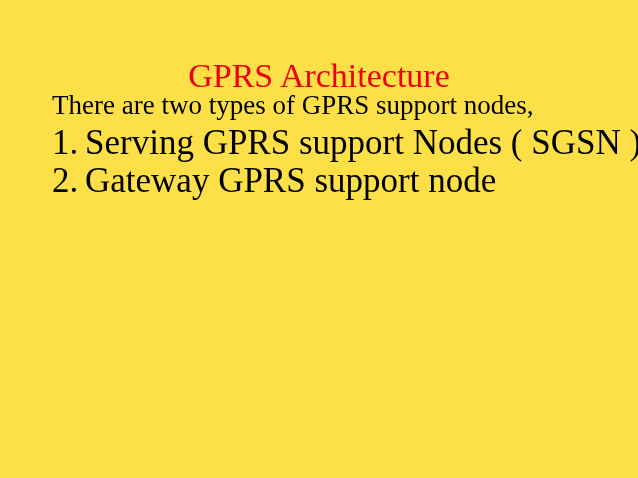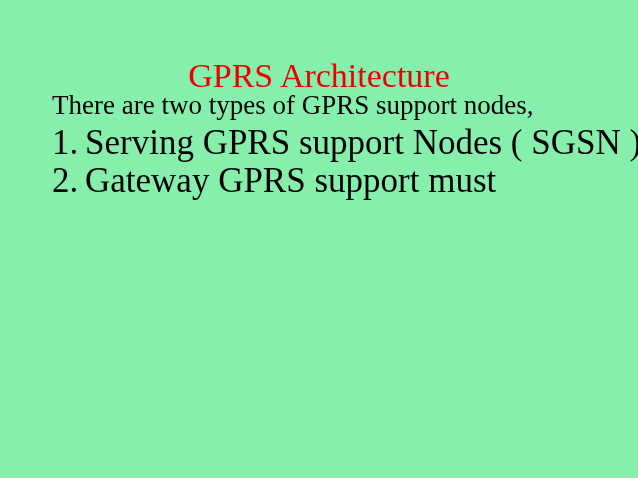--- a/index.html
+++ b/index.html
@@ -4,21 +4,21 @@
 <style>
   html, body {
     margin: 0;
     padding: 0;
     background: #ffffff;
   }
   .slide {
     position: relative;
     width: 638px;
     height: 478px;
-    background: #86efac;
+    background: #fde047;
     overflow: hidden;
     font-family: "Liberation Serif", "DejaVu Serif", serif;
     -webkit-font-smoothing: antialiased;
   }
   .slide-title {
     position: absolute;
     left: 0;
     top: 33px;
     width: 638px;
     text-align: center;
@@ -81,21 +81,21 @@
 
   <div class="body-block">
 
     <div class="body-line">There are two types of GPRS support nodes,</div>
 
     <div class="numbered-line">
       <span class="num">1.</span><span>Serving GPRS support Nodes ( SGSN )</span>
     </div>
 
     <div class="numbered-line">
-      <span class="num">2.</span><span>Gateway GPRS support must</span>
+      <span class="num">2.</span><span>Gateway GPRS support node</span>
     </div>
 
     <div class="spacer-line"></div>
 
 
   </div>
 
 </div>
 
 </body></html>

